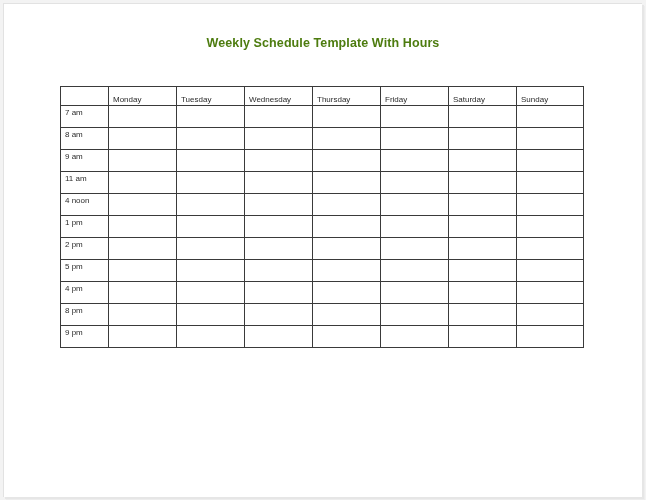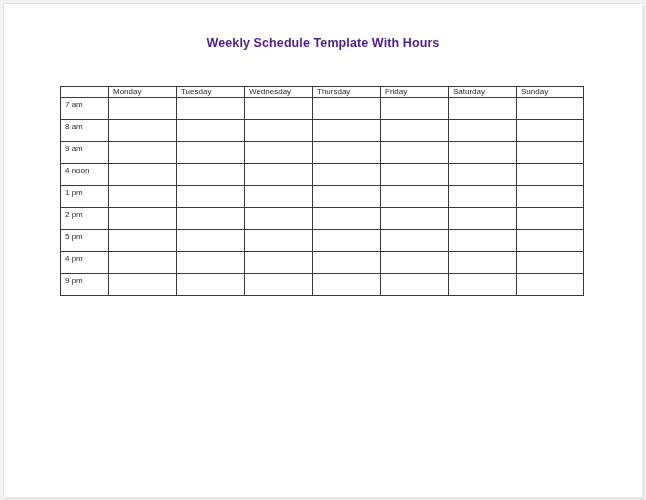--- a/index.html
+++ b/index.html
@@ -21,21 +21,21 @@
       border-left: 1px solid #e2e2e2;
       border-top: 1px solid #e2e2e2;
       box-shadow: 2px 2px 0 #e6e6e6, 3px 3px 0 #ededed;
     }
     .title {
       position: absolute;
       left: 0;
       top: 36px;
       width: 646px;
       text-align: center;
-      color: #4c1d95;
+      color: #4d7c0f;
       font-weight: bold;
       font-size: 12.5px;
       letter-spacing: 0.1px;
     }
     table.schedule {
       position: absolute;
       left: 60px;
       top: 86px;
       border-collapse: collapse;
       table-layout: fixed;
@@ -48,21 +48,21 @@
       font-weight: normal;
       color: #2a2a2a;
       text-align: left;
       vertical-align: top;
       overflow: hidden;
       white-space: nowrap;
     }
     table.schedule tr.header th {
       height: 10px;
       line-height: 10px;
-      padding-top: 0;
+      padding-top: 8px;
     }
     table.schedule tr.row td {
       height: 20px;
       line-height: 11px;
       padding-top: 1px;
     }
     col.c-time { width: 48px; }
     col.c-day { width: 68px; }
     col.c-day-last { width: 67px; }
   </style>
@@ -121,20 +121,30 @@
         <td>9 am</td>
         <td></td>
         <td></td>
         <td></td>
         <td></td>
         <td></td>
         <td></td>
         <td></td>
       </tr>
       <tr class="row">
+        <td>11 am</td>
+        <td></td>
+        <td></td>
+        <td></td>
+        <td></td>
+        <td></td>
+        <td></td>
+        <td></td>
+      </tr>
+      <tr class="row">
         <td>4 noon</td>
         <td></td>
         <td></td>
         <td></td>
         <td></td>
         <td></td>
         <td></td>
         <td></td>
       </tr>
       <tr class="row">
@@ -162,20 +172,30 @@
         <td></td>
         <td></td>
         <td></td>
         <td></td>
         <td></td>
         <td></td>
         <td></td>
       </tr>
       <tr class="row">
         <td>4 pm</td>
+        <td></td>
+        <td></td>
+        <td></td>
+        <td></td>
+        <td></td>
+        <td></td>
+        <td></td>
+      </tr>
+      <tr class="row">
+        <td>8 pm</td>
         <td></td>
         <td></td>
         <td></td>
         <td></td>
         <td></td>
         <td></td>
         <td></td>
       </tr>
       <tr class="row">
         <td>9 pm</td>

